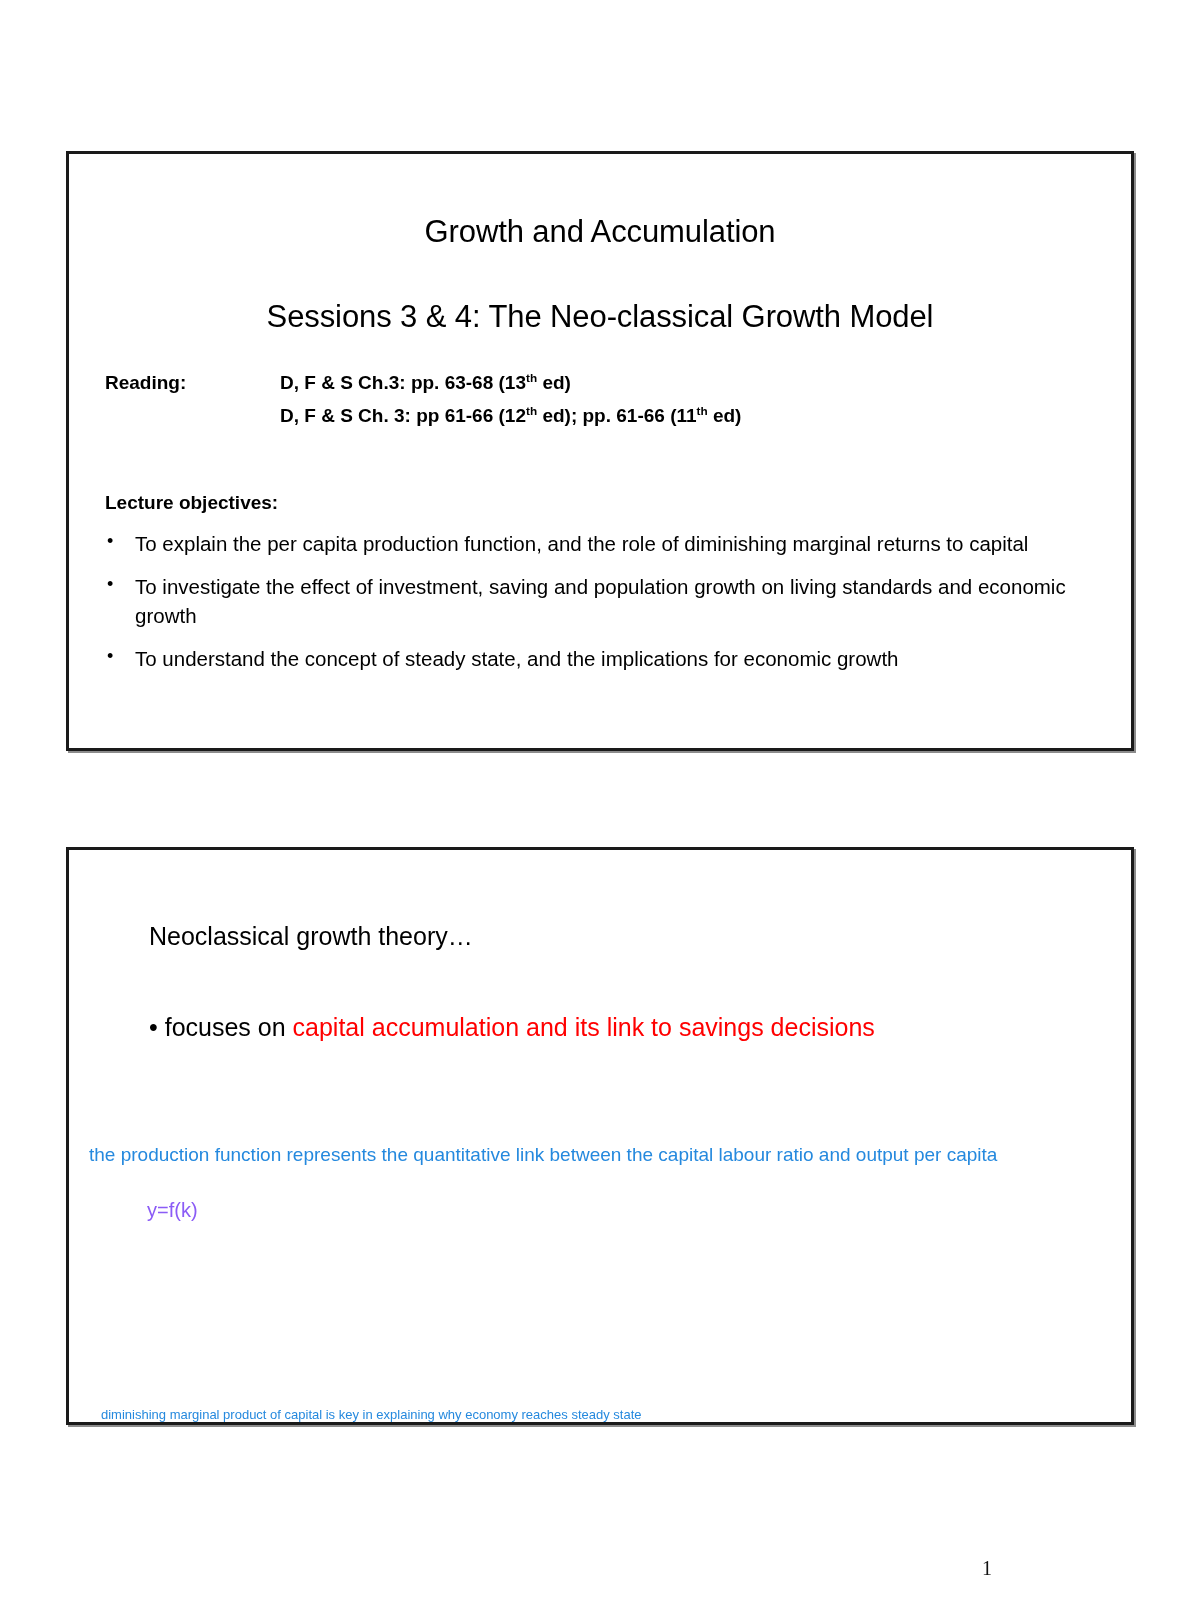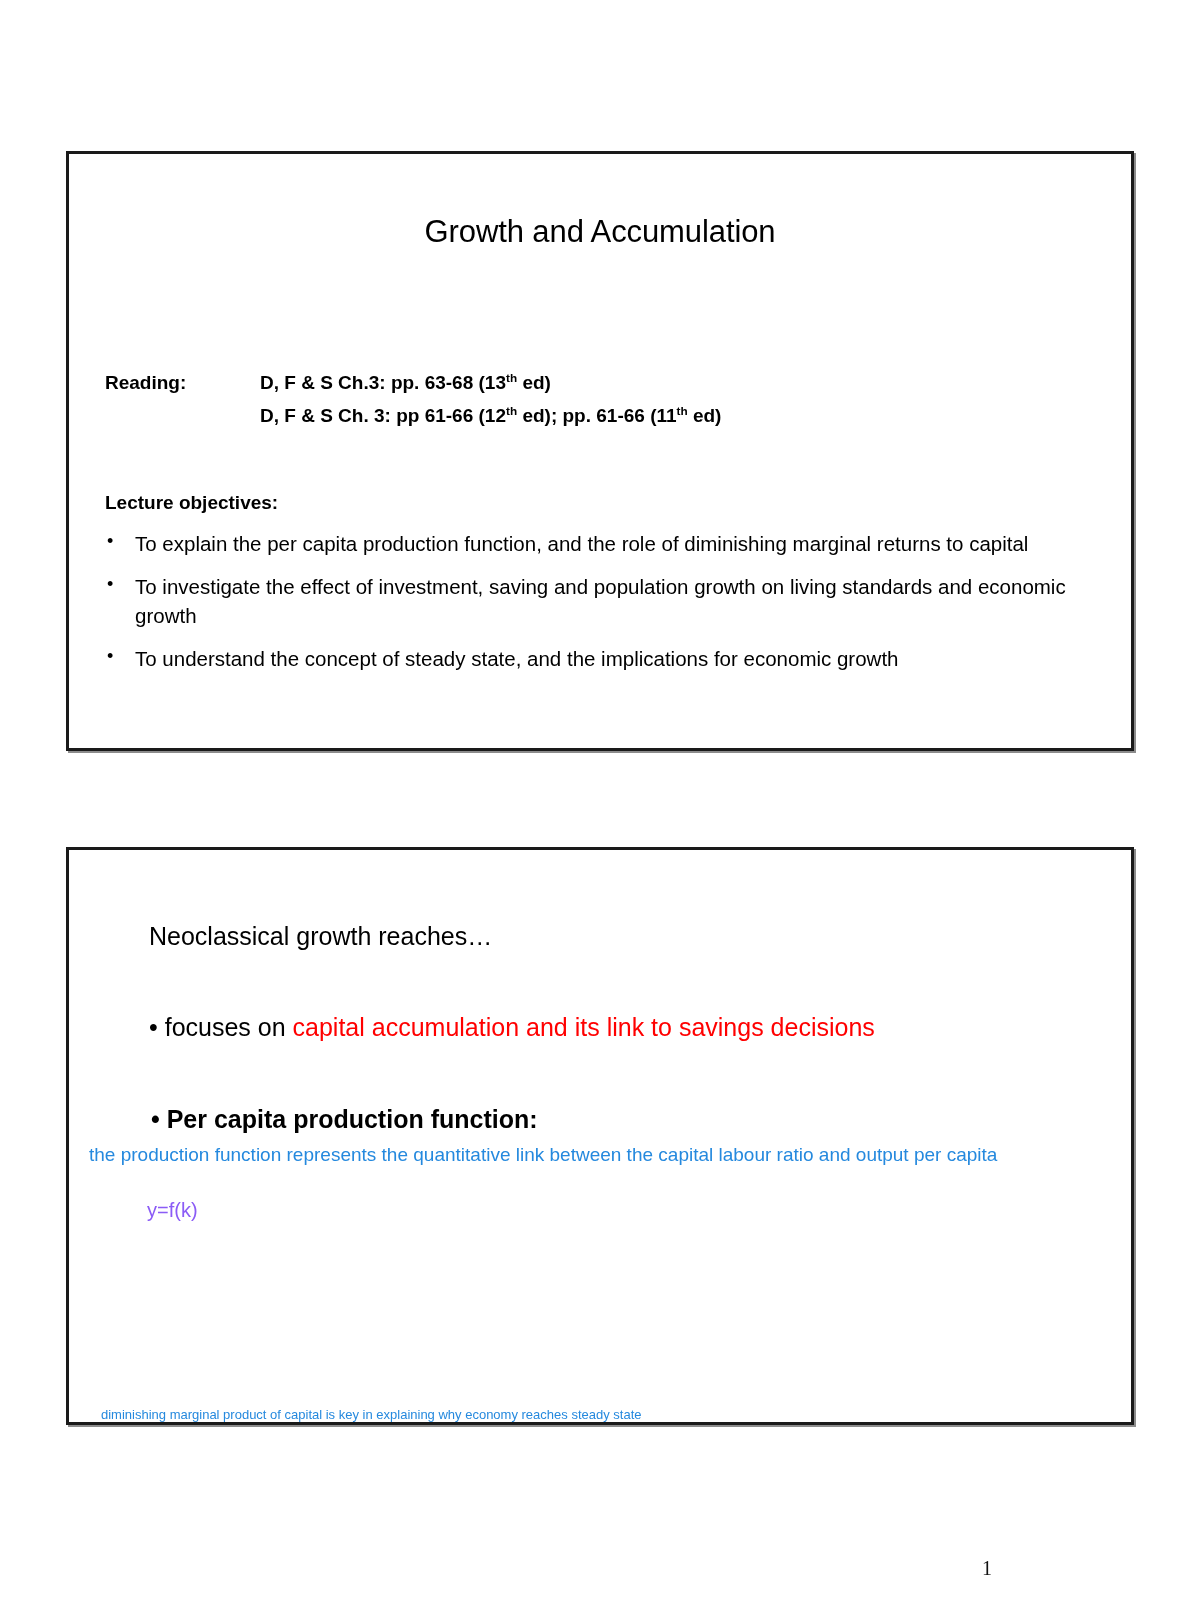--- a/index.html
+++ b/index.html
@@ -81,20 +81,21 @@
   .reading-block {
     position: absolute;
     left: 36px;
     top: 218px;
     width: 990px;
   }
   .reading-row {
     display: flex;
     align-items: flex-end;
     margin-bottom: 11px;
+    gap: 20px;
   }
   .reading-label {
     width: 155px;
     flex: 0 0 155px;
     font-size: 19px;
     font-weight: bold;
   }
   .reading-value {
     font-size: 19px;
     font-weight: bold;
@@ -212,20 +213,21 @@
 </head>
 <body>
 
 <div class="handout">
 
   <div class="slide" id="slide-1">
     <div class="slide-inner">
 
       <div class="s1-title">Growth and Accumulation</div>
 
+      <div class="s1-subtitle">Sessions 3 &amp; 4: The Neo-classical Growth Model</div>
 
       <div class="reading-block">
 
         <div class="reading-row">
           <div class="reading-label">Reading:</div>
           <div class="reading-value">
             <span>D, F &amp; S Ch.3: pp. 63-68 (13</span><sup>th</sup><span> ed)</span>
           </div>
         </div>
 
@@ -258,27 +260,26 @@
         </div>
 
       </div>
 
     </div>
   </div>
 
   <div class="slide" id="slide-2">
     <div class="slide-inner">
 
-      <div class="s2-head">Neoclassical growth reaches…</div>
+      <div class="s2-head">Neoclassical growth theory…</div>
 
       <div class="s2-focus">
         <span>• focuses on </span><span class="red">capital accumulation and its link to savings decisions</span>
       </div>
 
-      <div class="s2-percapita">• Per capita production function:</div>
 
       <div class="s2-blue-para blue">the production function represents the quantitative link between the capital labour ratio and output per capita</div>
 
       <div class="s2-equation">y=f(k)</div>
 
 
 
       <div class="s2-blue-2 blue">diminishing marginal product of capital is key in explaining why economy reaches steady state</div>
 
     </div>

